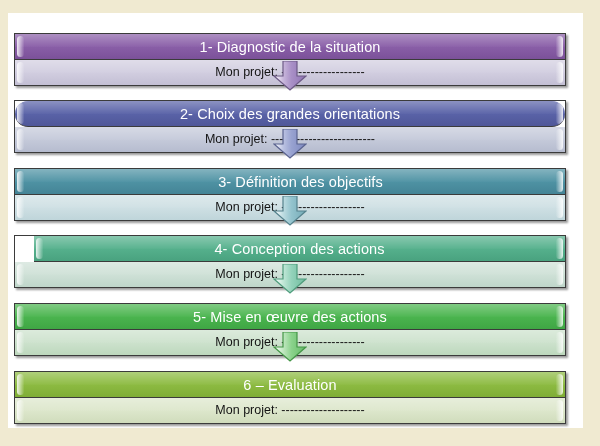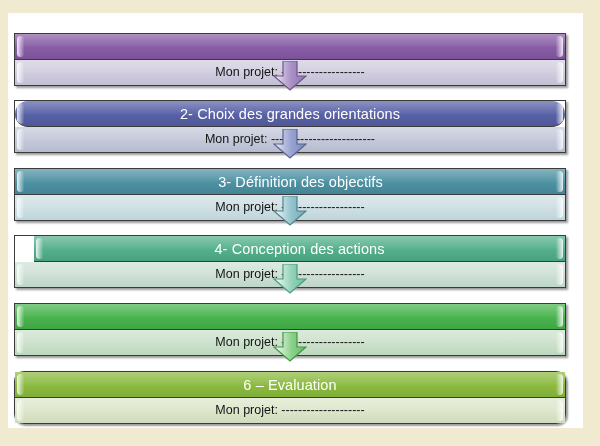--- a/index.html
+++ b/index.html
@@ -125,20 +125,21 @@
 
 <div id="frame">
   <div id="panel">
     <div id="flow">
 
       <div class="step" id="s1" style="top: 11px;">
         <div class="step-head" id="s1h" style="background: linear-gradient(rgb(138, 95, 168) 0%, rgb(138, 95, 168) 48%, rgb(123, 81, 153) 100%);">
           <span class="sheen"></span>
           <span class="cap-l"></span>
           <span class="cap-r"></span>
+          <span class="step-label">1- Diagnostic de la situation</span>
         </div>
         <div class="step-body" id="s1b" style="background: linear-gradient(rgb(210, 206, 224) 0%, rgb(210, 206, 224) 48%, rgb(195, 191, 212) 100%);">
           <span class="sheen"></span>
           <span class="cap-l"></span>
           <span class="cap-r"></span>
           <span class="step-label">Mon projet: --------------------</span>
         </div>
       </div>
 
       <div class="arrow" id="a1" style="top: 39px;">
@@ -240,20 +241,21 @@
           </defs>
           <polygon points="10,0 24,0 24,15 33,15 17,29 1,15 10,15" fill="url(#g4)" stroke="#4f9c7c" stroke-width="1.2"></polygon>
         </svg>
       </div>
 
       <div class="step" id="s5" style="top: 281px;">
         <div class="step-head" id="s5h" style="background: linear-gradient(rgb(75, 181, 79) 0%, rgb(75, 181, 79) 48%, rgb(63, 166, 68) 100%);">
           <span class="sheen"></span>
           <span class="cap-l"></span>
           <span class="cap-r"></span>
+          <span class="step-label">5- Mise en œuvre des actions</span>
         </div>
         <div class="step-body" id="s5b" style="background: linear-gradient(rgb(205, 226, 205) 0%, rgb(205, 226, 205) 48%, rgb(189, 216, 189) 100%);">
           <span class="sheen"></span>
           <span class="cap-l"></span>
           <span class="cap-r"></span>
           <span class="step-label">Mon projet: --------------------</span>
         </div>
       </div>
 
       <div class="arrow" id="a5" style="top: 310px;">
@@ -263,21 +265,21 @@
               <stop offset="0%" stop-color="#ffffff"></stop>
               <stop offset="28%" stop-color="#c2e8c2"></stop>
               <stop offset="55%" stop-color="#8ad28b"></stop>
               <stop offset="100%" stop-color="#65b968"></stop>
             </linearGradient>
           </defs>
           <polygon points="10,0 24,0 24,15 33,15 17,29 1,15 10,15" fill="url(#g5)" stroke="#449647" stroke-width="1.2"></polygon>
         </svg>
       </div>
 
-      <div class="step" id="s6" style="top: 349px; border-radius: 10px;">
+      <div class="step" id="s6" style="top: 349px;">
         <div class="step-head" id="s6h" style="background: linear-gradient(rgb(141, 187, 66) 0%, rgb(141, 187, 66) 48%, rgb(127, 173, 54) 100%);">
           <span class="sheen"></span>
           <span class="cap-l"></span>
           <span class="cap-r"></span>
           <span class="step-label">6 – Evaluation</span>
         </div>
         <div class="step-body" id="s6b" style="background: linear-gradient(rgb(221, 231, 204) 0%, rgb(221, 231, 204) 48%, rgb(208, 220, 188) 100%);">
           <span class="sheen"></span>
           <span class="cap-l"></span>
           <span class="cap-r"></span>

